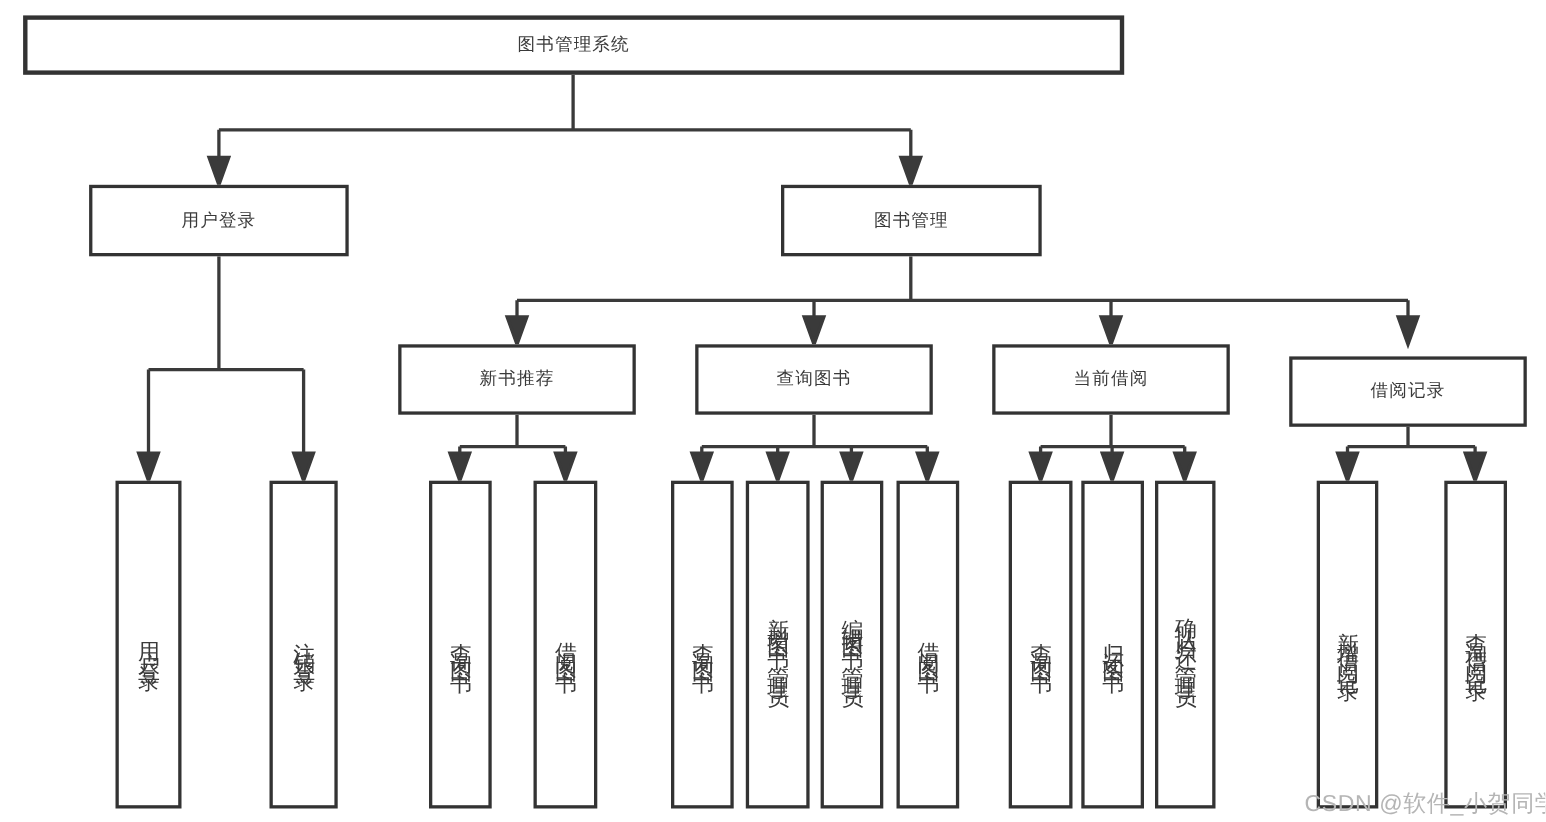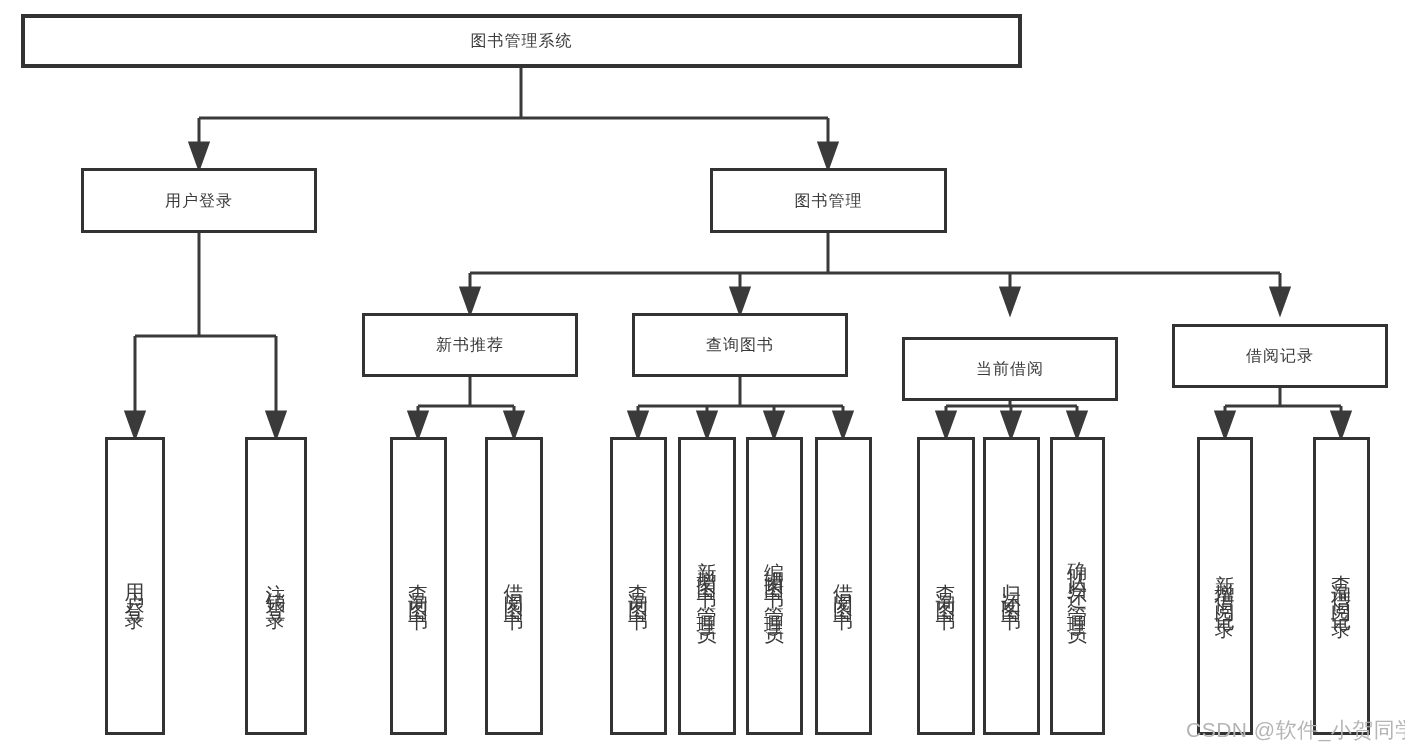--- a/index.html
+++ b/index.html
@@ -76,21 +76,21 @@
          M1341 406V415 M1332 412L1350 412L1341 437Z"></path>
   </svg>
 
   <div class="node h" style="left:21px;top:14px;width:1001px;height:54px;border-width:4px;">图书管理系统</div>
 
   <div class="node h" style="left:81px;top:168px;width:236px;height:65px;">用户登录</div>
   <div class="node h" style="left:710px;top:168px;width:237px;height:65px;">图书管理</div>
 
   <div class="node h" style="left:362px;top:313px;width:216px;height:64px;">新书推荐</div>
   <div class="node h" style="left:632px;top:313px;width:216px;height:64px;">查询图书</div>
-  <div class="node h" style="left:902px;top:313px;width:216px;height:64px;margin-top:24px;">当前借阅</div>
+  <div class="node h" style="left:902px;top:313px;width:216px;height:64px;">当前借阅</div>
   <div class="node h" style="left:1172px;top:324px;width:216px;height:64px;">借阅记录</div>
 
   <div class="node v" style="left:105px;top:437px;width:60px;height:298px;">用户登录</div>
   <div class="node v" style="left:245px;top:437px;width:62px;height:298px;">注销登录</div>
 
   <div class="node v" style="left:390px;top:437px;width:57px;height:298px;">查询图书</div>
   <div class="node v" style="left:485px;top:437px;width:58px;height:298px;">借阅图书</div>
 
   <div class="node v" style="left:610px;top:437px;width:57px;height:298px;">查询图书</div>
   <div class="node v" style="left:678px;top:437px;width:58px;height:298px;">新增图书（管理员）</div>

